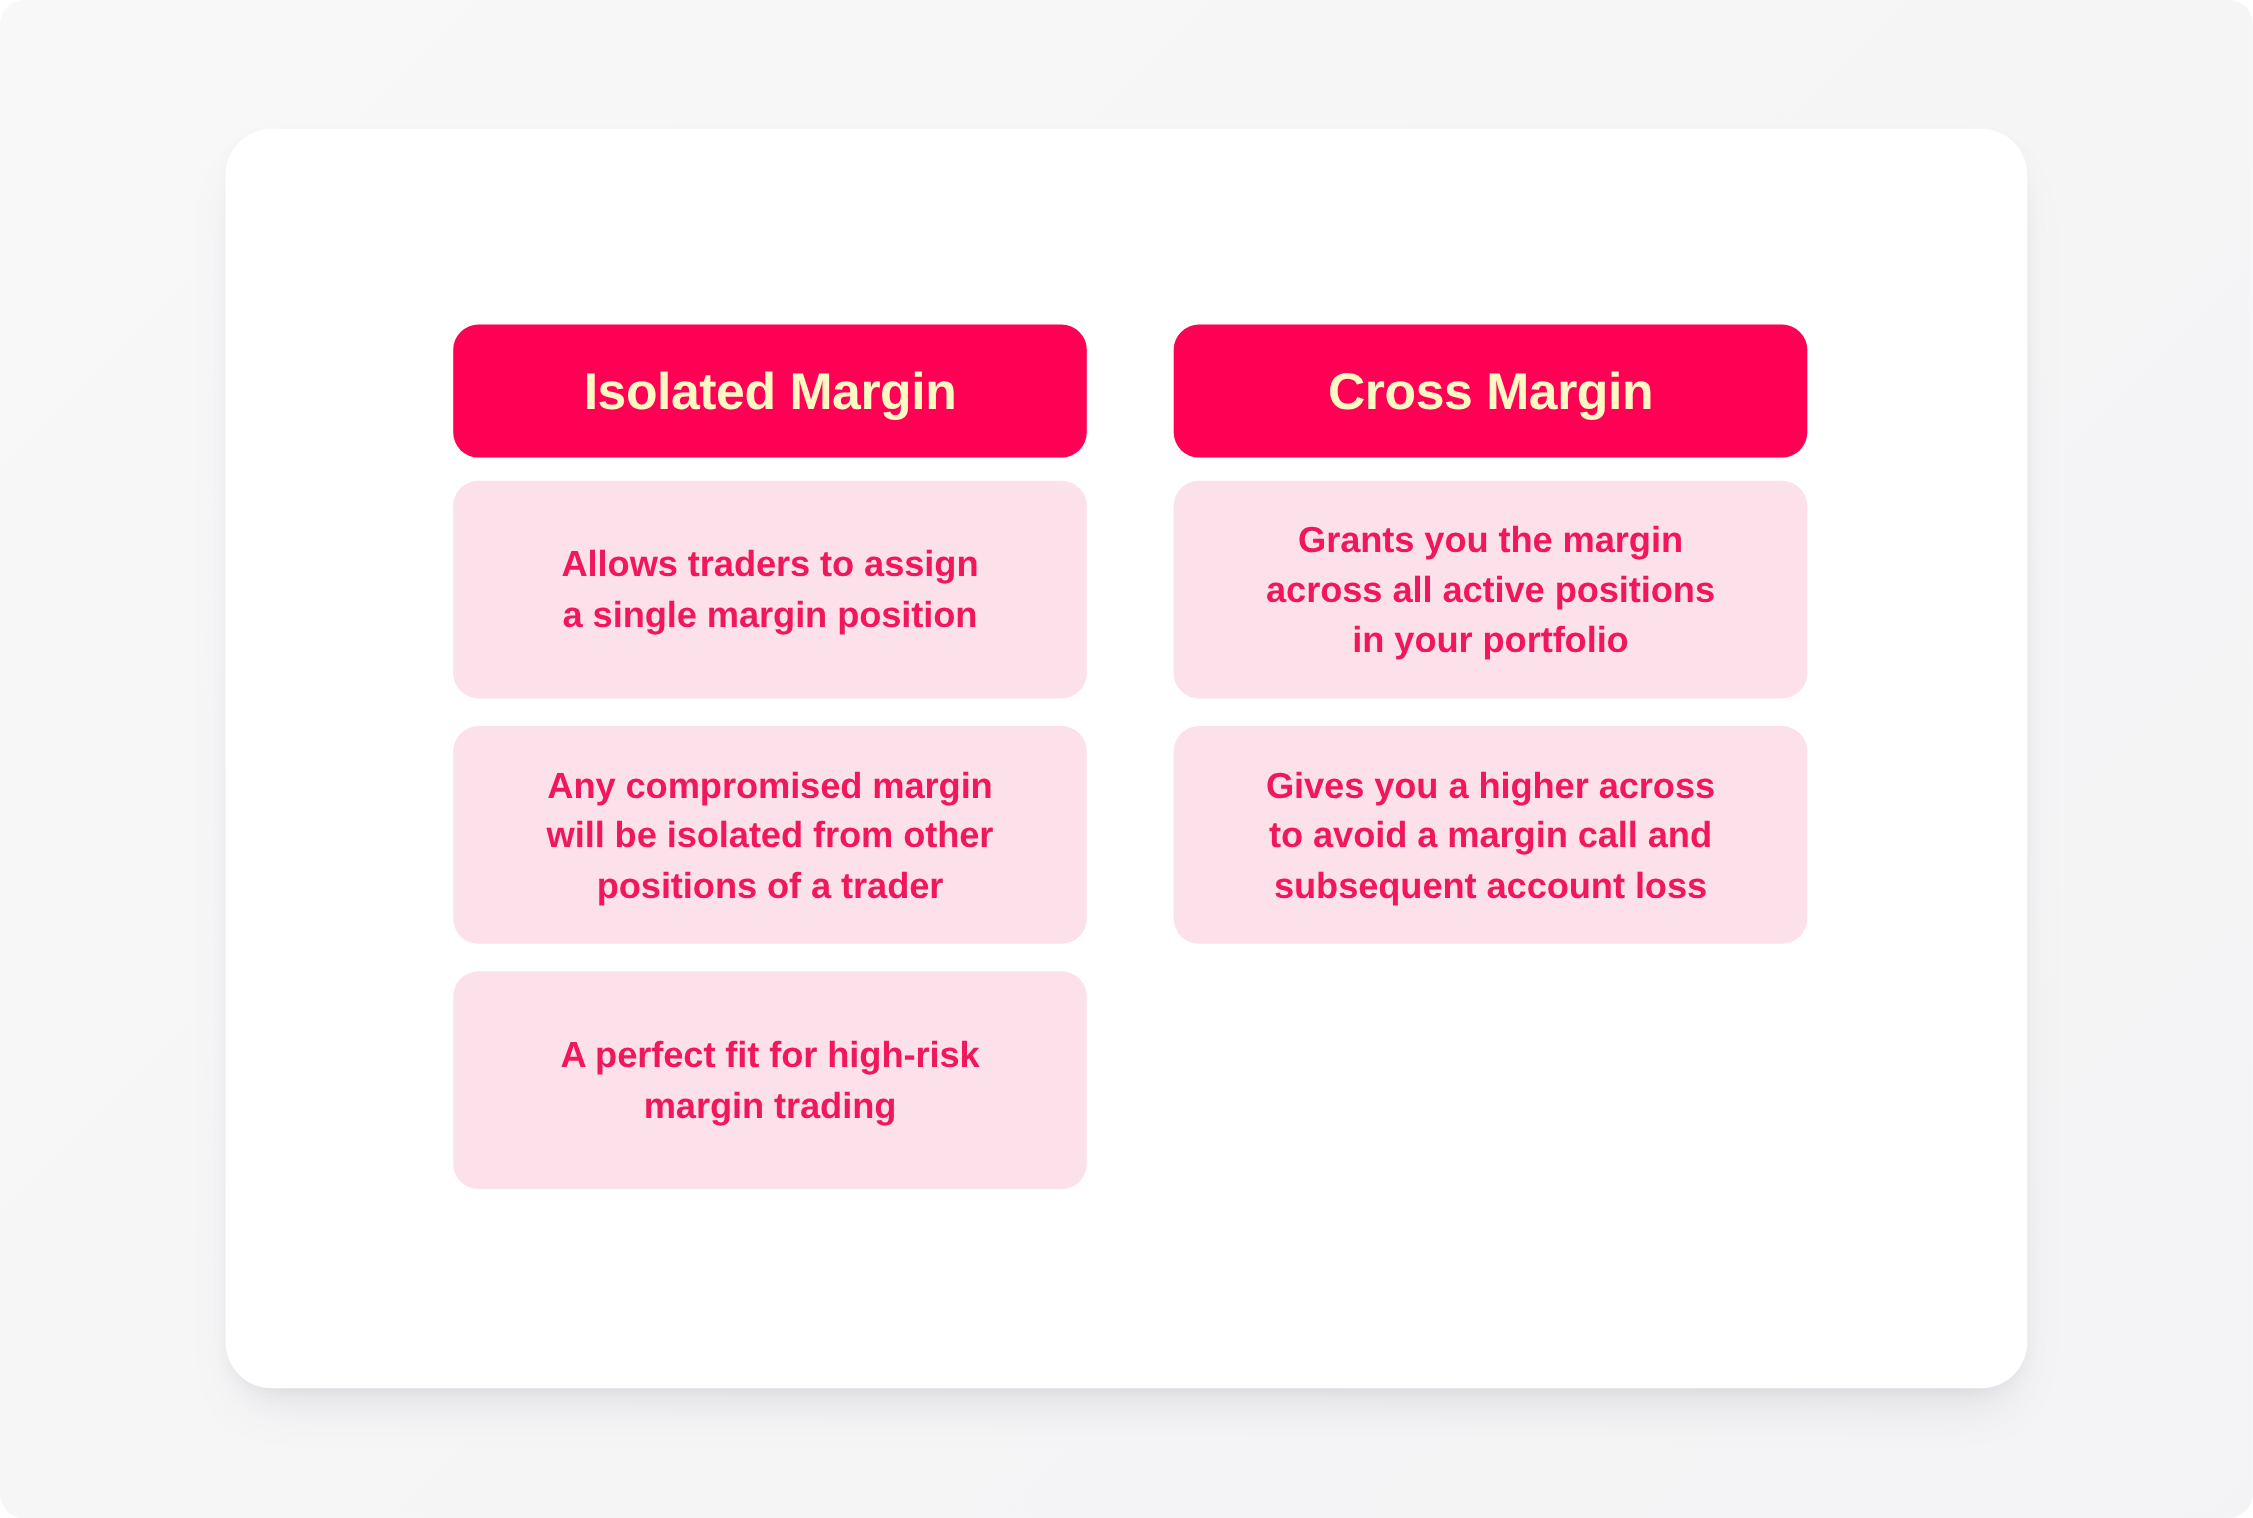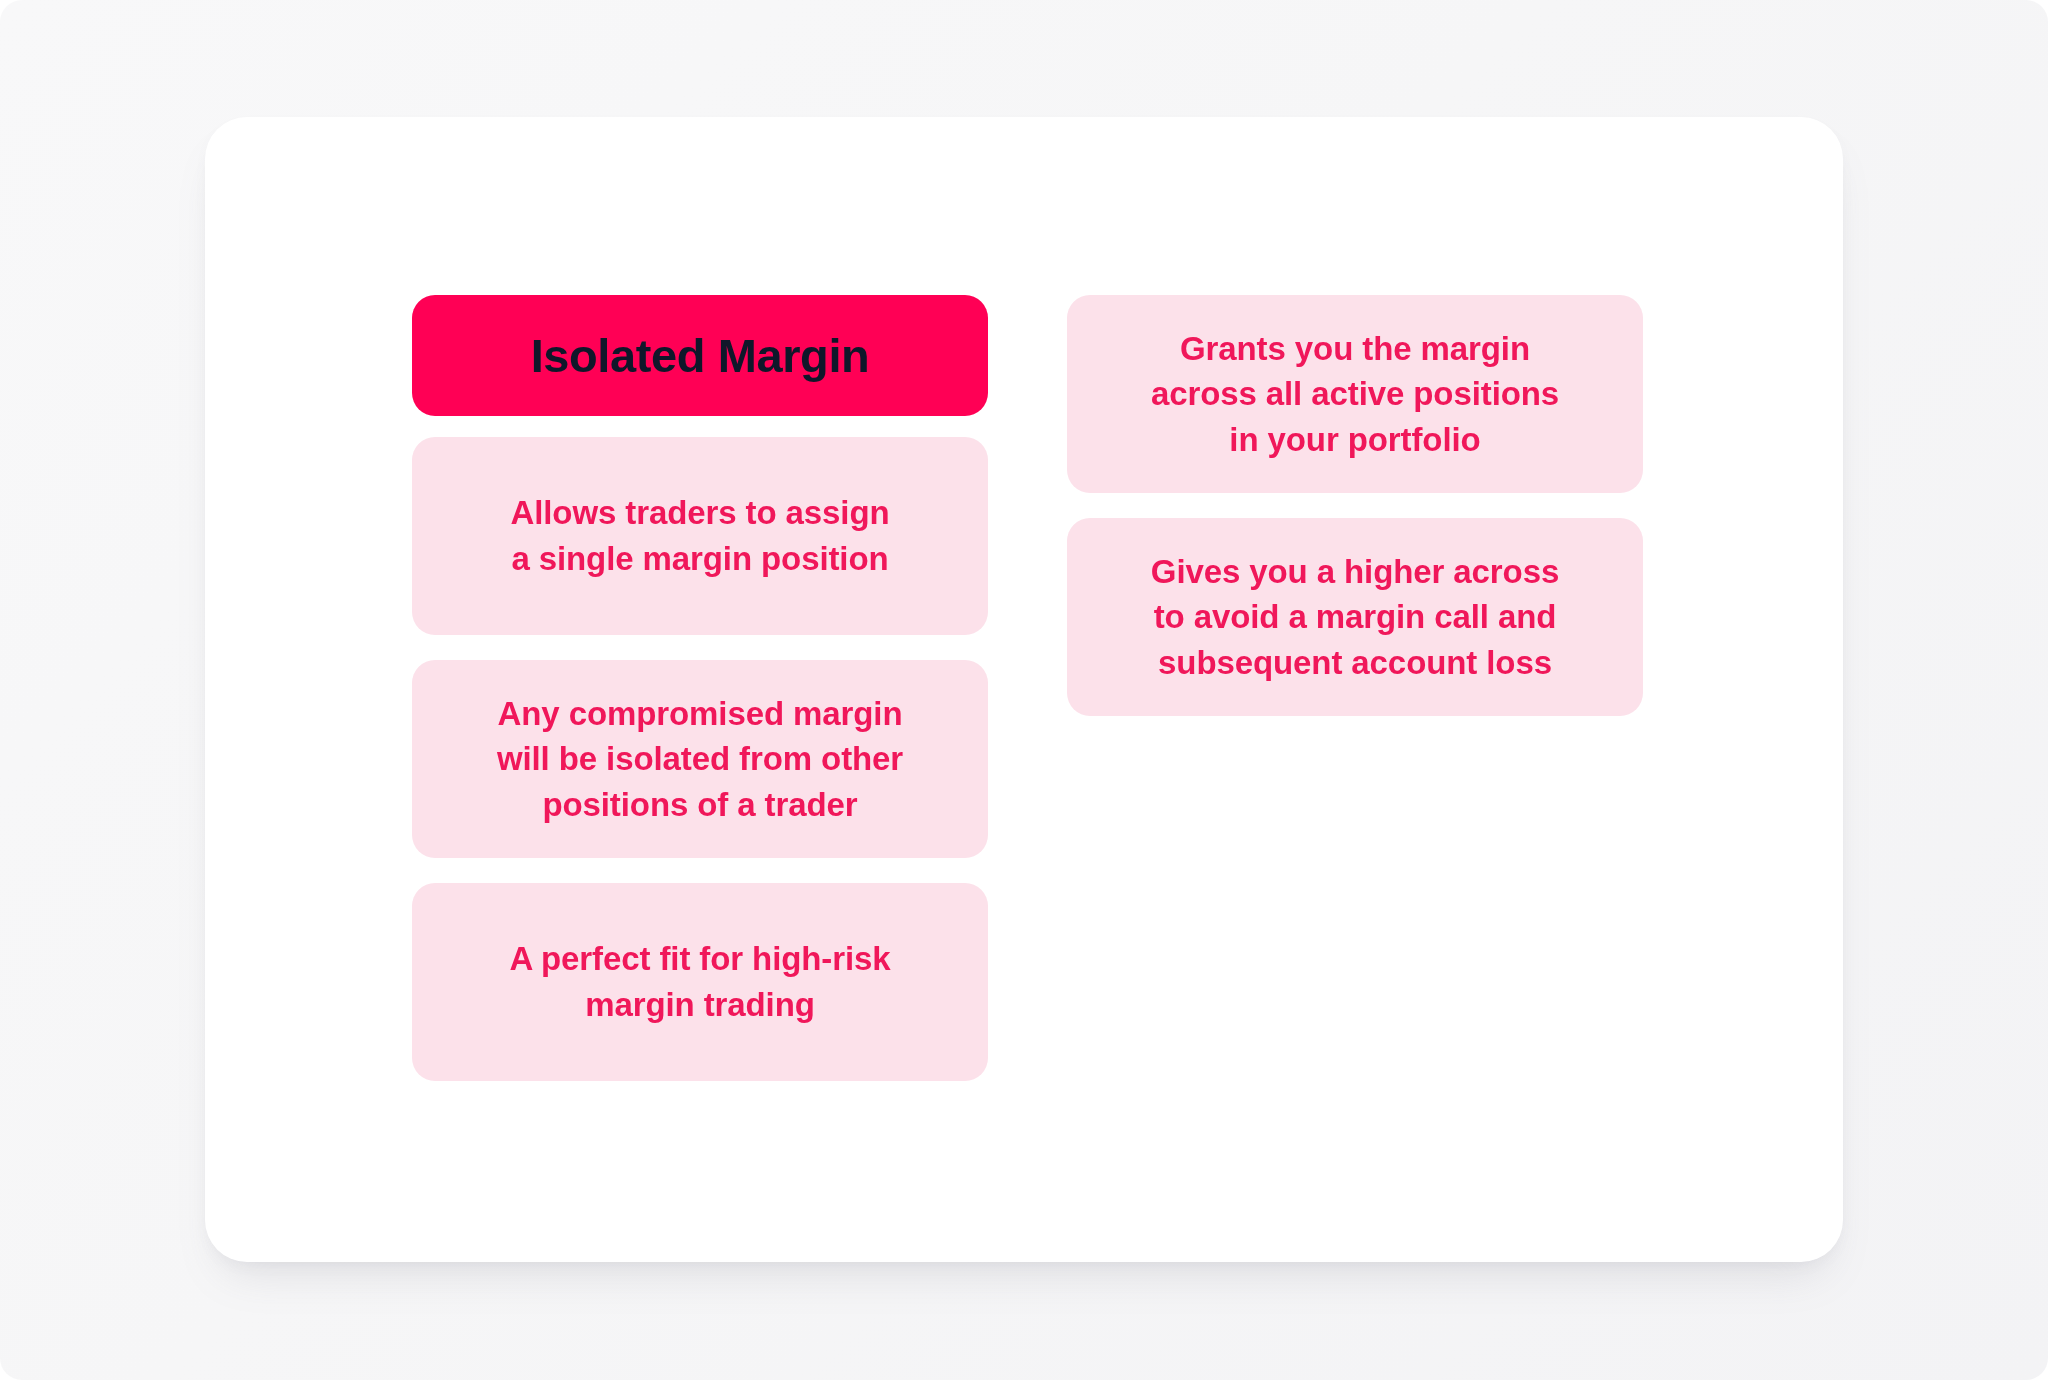--- a/index.html
+++ b/index.html
@@ -60,21 +60,21 @@
     height: 121px;
     border-radius: 23px;
     background: #ff0055;
     display: flex;
     align-items: center;
     justify-content: center;
     margin-bottom: 21px;
   }
 
   .column-header-label {
-    color: #0f172a;
+    color: #fef9c3;
     font-size: 47px;
     font-weight: 700;
     letter-spacing: -0.4px;
     line-height: 1;
     text-align: center;
   }
 
   
   .feature-card {
     min-height: 198px;
@@ -129,20 +129,23 @@
 
         <div class="feature-card">
           <span class="feature-card-text">A perfect fit for high-risk
 margin trading</span>
         </div>
 
       </div>
 
       <div class="column">
 
+        <div class="column-header">
+          <span class="column-header-label">Cross Margin</span>
+        </div>
 
         <div class="feature-card">
           <span class="feature-card-text">Grants you the margin
 across all active positions
 in your portfolio</span>
         </div>
 
         <div class="feature-card">
           <span class="feature-card-text">Gives you a higher across
 to avoid a margin call and

